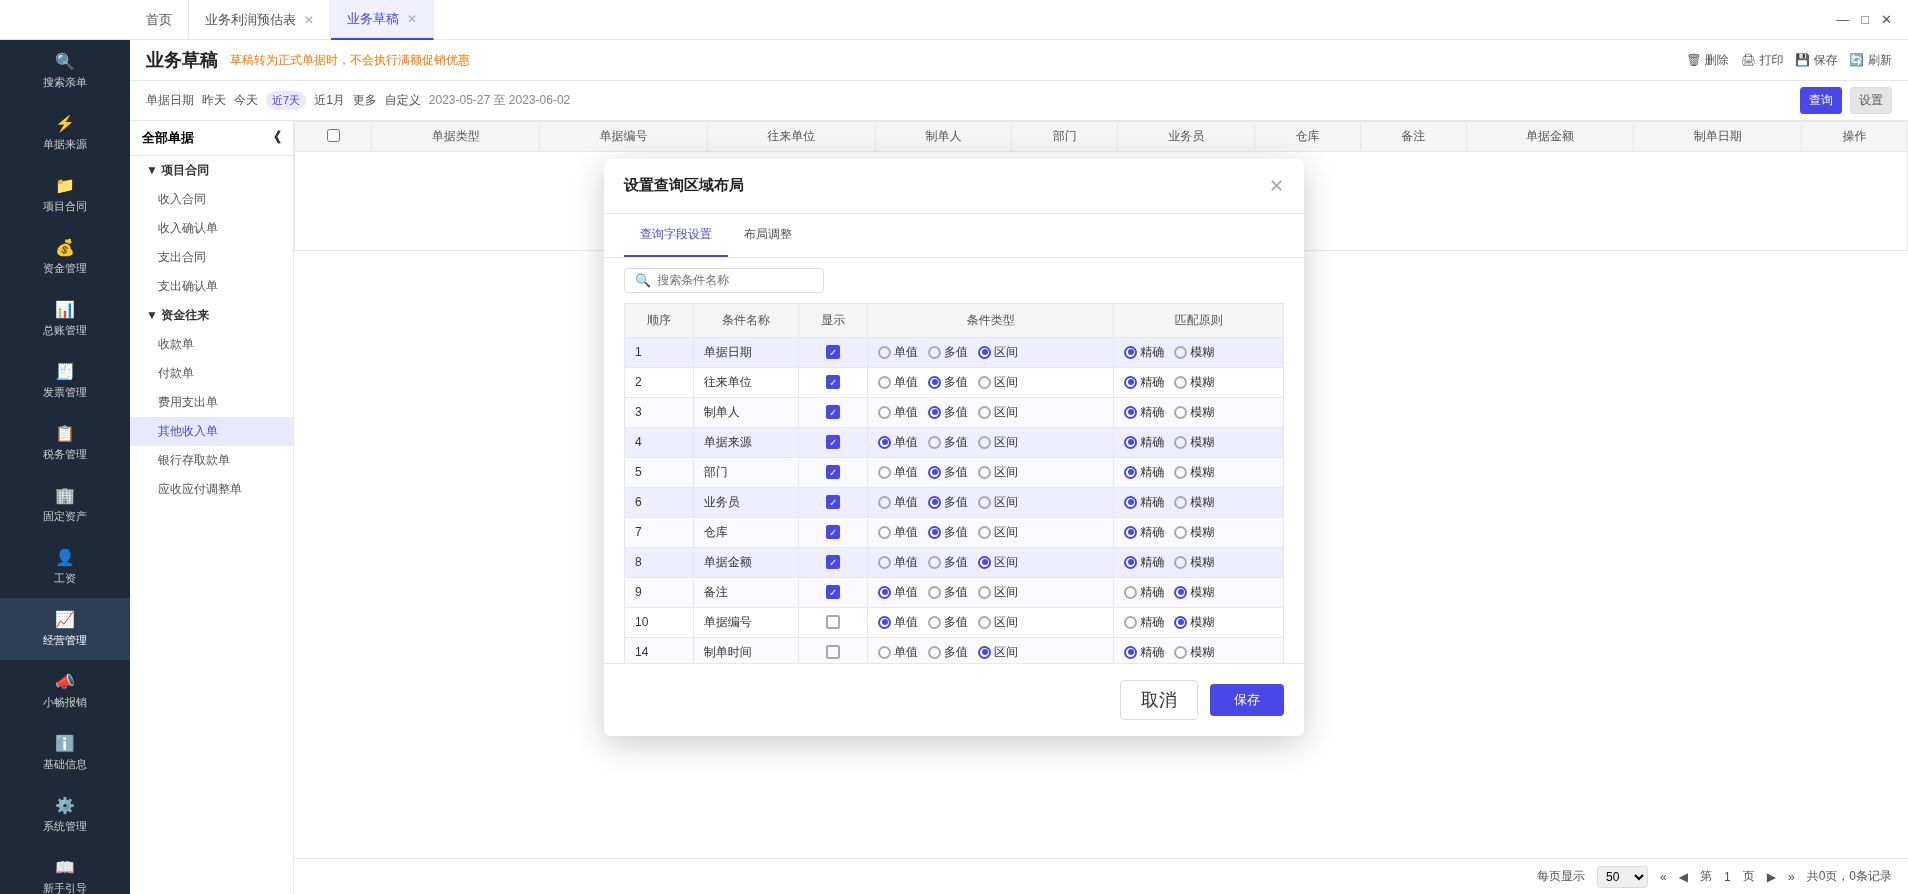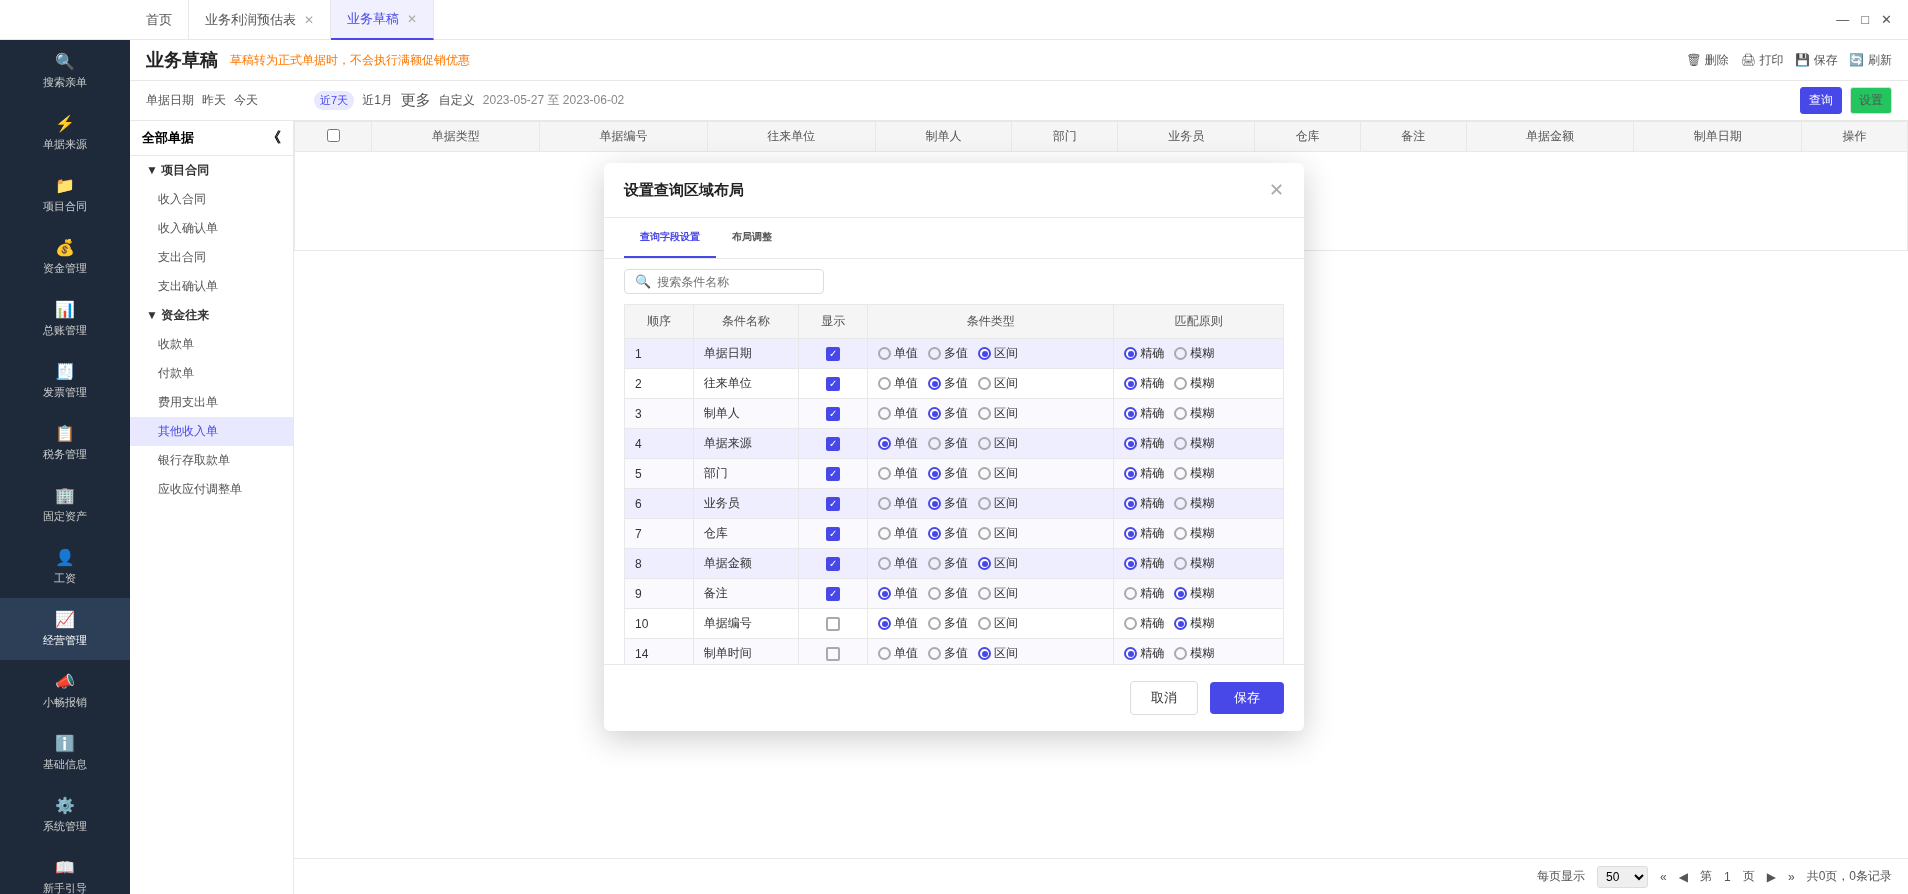--- a/index.html
+++ b/index.html
@@ -27,23 +27,23 @@
     
     .content-area { flex: 1; display: flex; flex-direction: column; overflow: hidden; position: relative; }
 
     
     .page-header { background: #fff; padding: 8px 16px; display: flex; align-items: center; gap: 12px; border-bottom: 1px solid #e8e8e8; }
     .page-title { font-size: 18px; font-weight: bold; color: #222; }
     .page-subtitle { font-size: 12px; color: #ff7700; }
 
     
     .toolbar { background: #fff; padding: 6px 16px; display: flex; align-items: center; gap: 8px; border-bottom: 1px solid #e8e8e8; }
-    .toolbar-btn { font-size: 12px; color: #555; cursor: pointer; padding: 4px 8px; border: 1px solid #ddd; border-radius: 3px; background: #22c55e; display: flex; align-items: center; gap: 4px; }
+    .toolbar-btn { font-size: 12px; color: #555; cursor: pointer; padding: 4px 8px; border: 1px solid #ddd; border-radius: 3px; background: #e5e5e5; display: flex; align-items: center; gap: 4px; }
     .toolbar-btn.primary { background: #4848e8; color: #fff; border-color: #4848e8; }
-    .date-tag { background: #e8e8ff; color: #4848e8; padding: 2px 6px; border-radius: 10px; font-size: 11px; margin-left: 48px; }
+    .date-tag { background: #e8e8ff; color: #4848e8; padding: 2px 6px; border-radius: 10px; font-size: 11px; }
 
     
     .left-panel { width: 164px; background: #fff; border-right: 1px solid #e8e8e8; overflow-y: auto; }
     .left-panel-header { padding: 8px 12px; font-size: 13px; font-weight: bold; display: flex; align-items: center; justify-content: space-between; border-bottom: 1px solid #e8e8e8; }
     .tree-item { padding: 6px 16px; font-size: 12px; color: #555; cursor: pointer; }
     .tree-item.active { background: #e8e8ff; color: #4848e8; }
     .tree-item.parent { font-weight: bold; color: #333; }
     .tree-item.child { padding-left: 28px; }
 
     
@@ -58,42 +58,42 @@
     
     .overlay { position: fixed; top: 0; left: 0; width: 100%; height: 100%; background: rgba(0,0,0,0.4); z-index: 100; display: flex; align-items: center; justify-content: center; }
 
     
     .modal { background: #fff; border-radius: 6px; width: 700px; max-height: 680px; display: flex; flex-direction: column; box-shadow: 0 8px 32px rgba(0,0,0,0.2); }
     .modal-header { display: flex; align-items: center; justify-content: space-between; padding: 16px 20px; border-bottom: 1px solid #e8e8e8; }
     .modal-title { font-size: 15px; font-weight: bold; color: #222; }
     .modal-close { cursor: pointer; font-size: 18px; color: #aaa; }
     .modal-body { flex: 1; overflow: hidden; display: flex; flex-direction: column; padding: 0; }
     .modal-tabs { display: flex; border-bottom: 1px solid #e8e8e8; padding: 0 20px; }
-    .modal-tab { padding: 12px 16px; font-size: 10px; cursor: pointer; color: #555; border-bottom: 2px solid transparent; font-weight: bold; }
+    .modal-tab { padding: 12px 16px; font-size: 12px; cursor: pointer; color: #555; border-bottom: 2px solid transparent; }
     .modal-tab.active { color: #4848e8; border-bottom-color: #4848e8; }
     .search-bar { padding: 10px 20px; }
     .search-input-wrap { display: flex; align-items: center; border: 1px solid #ddd; border-radius: 4px; padding: 4px 10px; gap: 6px; width: 200px; }
     .search-input-wrap input { border: none; outline: none; font-size: 12px; color: #555; width: 160px; }
     .table-container { flex: 1; overflow-y: auto; padding: 0 20px; max-height: 360px; }
     .config-table { width: 100%; border-collapse: collapse; font-size: 12px; }
     .config-table th { background: #f5f5f5; border: 1px solid #e8e8e8; padding: 8px 10px; font-weight: normal; color: #555; text-align: center; }
     .config-table td { border: 1px solid #e8e8e8; padding: 6px 10px; color: #333; }
     .config-table tr:nth-child(odd) td { background: #fafafe; }
     .config-table tr:nth-child(even) td { background: #fff; }
     .config-table tr.highlighted td { background: #eeeeff; }
     .radio-group { display: flex; align-items: center; gap: 10px; }
     .radio-item { display: flex; align-items: center; gap: 3px; cursor: pointer; font-size: 12px; }
     .radio-circle { width: 13px; height: 13px; border-radius: 50%; border: 2px solid #aaa; display: inline-flex; align-items: center; justify-content: center; }
     .radio-circle.checked { border-color: #4848e8; background: #fff; }
     .radio-circle.checked::after { content: ''; width: 6px; height: 6px; border-radius: 50%; background: #4848e8; }
     .checkbox-cell { display: flex; align-items: center; justify-content: center; }
     .cb { width: 14px; height: 14px; border: 2px solid #aaa; border-radius: 2px; display: inline-flex; align-items: center; justify-content: center; }
     .cb.checked { background: #4848e8; border-color: #4848e8; color: #fff; font-size: 10px; }
     .modal-footer { display: flex; justify-content: flex-end; align-items: center; padding: 16px 20px; border-top: 1px solid #e8e8e8; gap: 12px; }
-    .btn-cancel { padding: 7px 20px; border: 1px solid #ddd; border-radius: 4px; background: #fff; font-size: 13px; cursor: pointer; color: #333; }
+    .btn-cancel { padding: 7px 20px; border: 1px solid #ddd; border-radius: 4px; background: #fff; font-size: 18px; cursor: pointer; color: #333; }
     .btn-save { padding: 7px 24px; border: none; border-radius: 4px; background: #4848e8; font-size: 13px; cursor: pointer; color: #fff; }
     .right-content { flex: 1; display: flex; overflow: hidden; }
   </style>
 </head>
 <body>
 
 <div class="overlay">
 
   <div style="position:fixed;top:0;left:0;width:1908px;height:894px;display:flex;flex-direction:column;z-index:1;">
 
@@ -190,21 +190,21 @@
             <span>🔄 <span>刷新</span></span>
           </div>
         </div>
 
         <div class="toolbar">
           <span style="font-size:12px;color:#555;">单据日期</span>
           <span style="font-size:12px;cursor:pointer;color:#555;">昨天</span>
           <span style="font-size:12px;cursor:pointer;color:#555;">今天</span>
           <span class="date-tag">近7天</span>
           <span style="font-size:12px;cursor:pointer;color:#555;">近1月</span>
-          <span style="font-size:15px;cursor:pointer;color:#555;">更多</span>
+          <span style="font-size:12px;cursor:pointer;color:#555;">更多</span>
           <span style="font-size:12px;cursor:pointer;color:#555;">自定义</span>
           <span style="font-size:12px;color:#888;">2023-05-27 至 2023-06-02</span>
           <div style="margin-left:auto;display:flex;gap:8px;">
             <button class="toolbar-btn primary">查询</button>
             <button class="toolbar-btn">设置</button>
           </div>
         </div>
 
         <div class="right-content">
 

